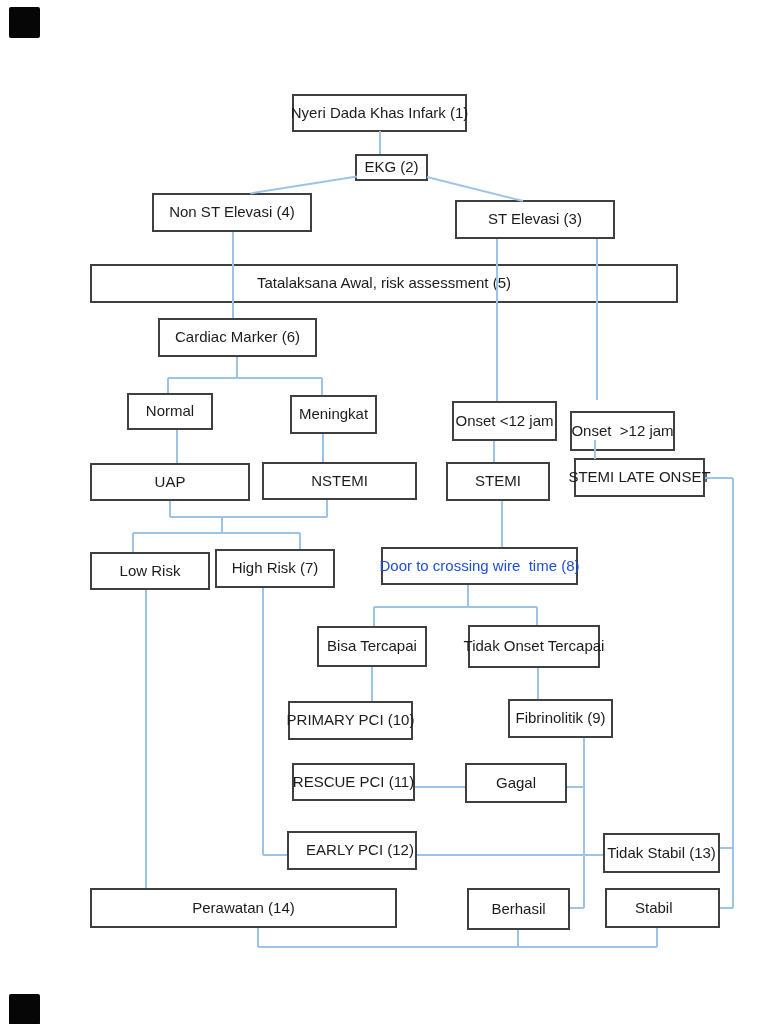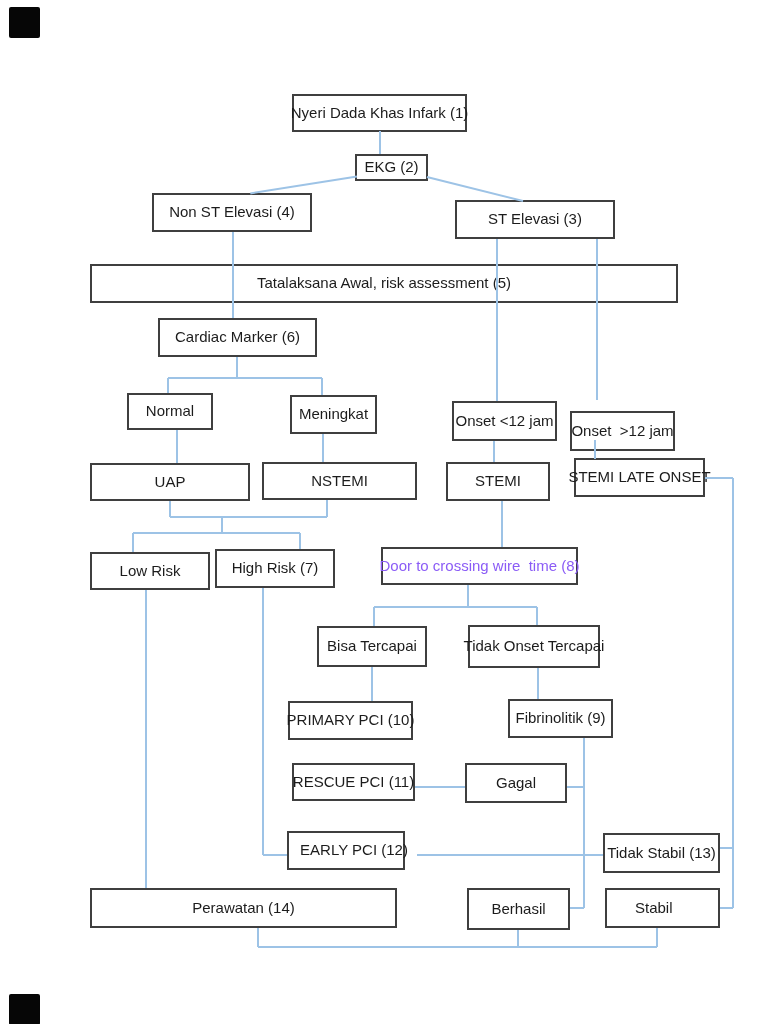--- a/index.html
+++ b/index.html
@@ -98,41 +98,41 @@
       <div class="node" style="left: 574px; top: 458px; width: 131px; height: 39px; border-color: rgb(63, 63, 63);">
         <span class="label" style="color: rgb(28, 28, 28);">STEMI LATE ONSET</span>
       </div>
       <div class="node" style="left: 90px; top: 552px; width: 120px; height: 38px; border-color: rgb(63, 63, 63);">
         <span class="label" style="color: rgb(28, 28, 28);">Low Risk</span>
       </div>
       <div class="node" style="left: 215px; top: 549px; width: 120px; height: 39px; border-color: rgb(63, 63, 63);">
         <span class="label" style="color: rgb(28, 28, 28);">High Risk (7)</span>
       </div>
       <div class="node" style="left: 381px; top: 547px; width: 197px; height: 38px; border-color: rgb(63, 63, 63);">
-        <span class="label" style="color: #8b5cf6;">Door to crossing wire  time (8)</span>
+        <span class="label" style="color: #1d4ed8;">Door to crossing wire  time (8)</span>
       </div>
       <div class="node" style="left: 317px; top: 626px; width: 110px; height: 41px; border-color: rgb(63, 63, 63);">
         <span class="label" style="color: rgb(28, 28, 28);">Bisa Tercapai</span>
       </div>
       <div class="node" style="left: 468px; top: 625px; width: 132px; height: 43px; border-color: rgb(63, 63, 63);">
         <span class="label" style="color: rgb(28, 28, 28);">Tidak Onset Tercapai</span>
       </div>
       <div class="node" style="left: 288px; top: 701px; width: 125px; height: 39px; border-color: rgb(63, 63, 63);">
         <span class="label" style="color: rgb(28, 28, 28);">PRIMARY PCI (10)</span>
       </div>
       <div class="node" style="left: 508px; top: 699px; width: 105px; height: 39px; border-color: rgb(63, 63, 63);">
         <span class="label" style="color: rgb(28, 28, 28);">Fibrinolitik (9)</span>
       </div>
       <div class="node" style="left: 292px; top: 763px; width: 123px; height: 38px; border-color: rgb(63, 63, 63); justify-content: center;">
         <span class="label" style="color: rgb(28, 28, 28);">RESCUE PCI (11)</span>
       </div>
       <div class="node" style="left: 465px; top: 763px; width: 102px; height: 40px; border-color: rgb(63, 63, 63);">
         <span class="label" style="color: rgb(28, 28, 28);">Gagal</span>
       </div>
-      <div class="node" style="left: 287px; top: 831px; width: 118px; height: 39px; border-color: rgb(63, 63, 63); padding-left: 16px;">
+      <div class="node" style="left: 287px; top: 831px; width: 130px; height: 39px; border-color: rgb(63, 63, 63); padding-left: 16px;">
         <span class="label" style="color: rgb(28, 28, 28);">EARLY PCI (12)</span>
       </div>
       <div class="node" style="left: 603px; top: 833px; width: 117px; height: 40px; border-color: rgb(63, 63, 63);">
         <span class="label" style="color: rgb(28, 28, 28);">Tidak Stabil (13)</span>
       </div>
       <div class="node" style="left: 90px; top: 888px; width: 307px; height: 40px; border-color: rgb(63, 63, 63);">
         <span class="label" style="color: rgb(28, 28, 28);">Perawatan (14)</span>
       </div>
       <div class="node" style="left: 467px; top: 888px; width: 103px; height: 42px; border-color: rgb(63, 63, 63);">
         <span class="label" style="color: rgb(28, 28, 28);">Berhasil</span>

